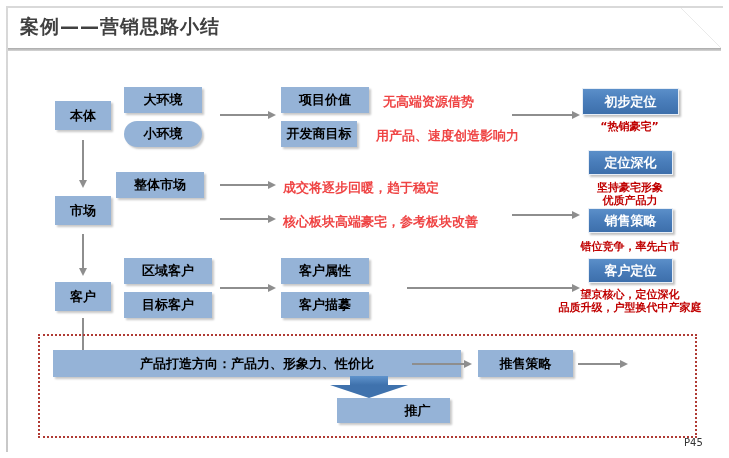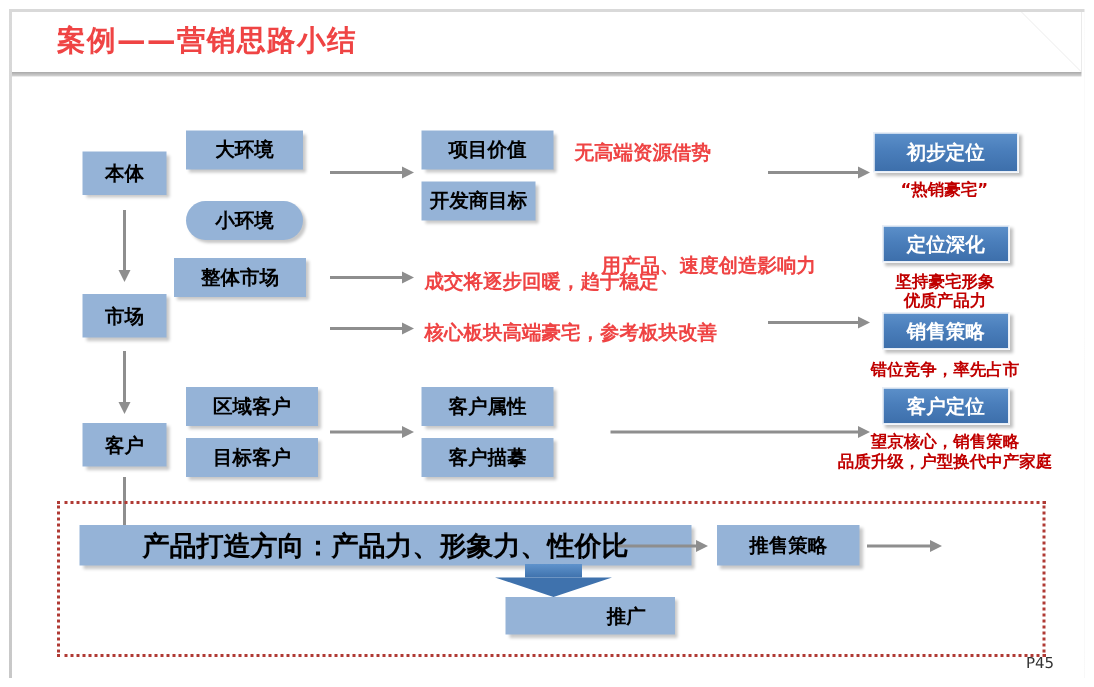--- a/index.html
+++ b/index.html
@@ -9,22 +9,22 @@
   
   #slide{position:relative;width:729px;height:458px;background:#ffffff;}
 
   .frame-shadow{position:absolute;left:6px;top:6px;width:717px;height:446px;
        background:linear-gradient(180deg,#d9d9d9,#c8c8c8);}
   .frame-inner{position:absolute;left:8px;top:8px;width:713px;height:442px;
        background:#ffffff;border:1px solid #ffffff;}
 
   
   .title-band{position:absolute;left:8px;top:8px;width:713px;height:40px;background:#ffffff;}
-  .title-text{position:absolute;left:38px;top:14px;font-size:19px;font-weight:bold;
-       color:#ef4444;letter-spacing:1px;white-space:nowrap;}
+  .title-text{position:absolute;left:20px;top:14px;font-size:19px;font-weight:bold;
+       color:#404040;letter-spacing:1px;white-space:nowrap;}
   .title-rule{position:absolute;left:8px;top:48px;width:713px;height:3px;
        background:linear-gradient(180deg,#a9a9a9,#d6d6d6);}
   .curl-fold{position:absolute;right:8px;top:8px;width:0;height:0;
        border-left:40px solid transparent;
        border-top:40px solid #9a9a9a;
        opacity:.85;}
   .curl-white{position:absolute;right:8px;top:8px;width:0;height:0;
        border-right:40px solid #ffffff;border-bottom:40px solid transparent;}
 
   
@@ -102,21 +102,21 @@
     <span>客户</span>
   </div>
   <div class="varrow" style="left:78px;top:318px;height:40px;">
       <div class="shaft"></div>
       <div class="head"></div>
     </div>
 
   <div class="lbox" style="left:124px;top:87px;width:78px;height:26px;">
     <span>大环境</span>
   </div>
-  <div class="lbox" style="left:124px;top:134px;width:78px;height:26px;border-radius:13px;">
+  <div class="lbox" style="left:124px;top:121px;width:78px;height:26px;border-radius:13px;">
     <span>小环境</span>
   </div>
 
   <div class="lbox" style="left:116px;top:172px;width:88px;height:26px;">
     <span>整体市场</span>
   </div>
 
   <div class="lbox" style="left:124px;top:292px;width:88px;height:26px;">
     <span>目标客户</span>
   </div>
@@ -142,21 +142,21 @@
     </div>
 
   <div class="lbox" style="left:281px;top:87px;width:88px;height:26px;">
     <span>项目价值</span>
   </div>
   <div class="lbox" style="left:281px;top:121px;width:76px;height:26px;">
     <span>开发商目标</span>
   </div>
 
   <div class="plain" style="left:383px;top:93px;">无高端资源借势</div>
-  <div class="plain" style="left:401px;top:127px;margin-top:41px;">用产品、速度创造影响力</div>
+  <div class="plain" style="left:376px;top:127px;">用产品、速度创造影响力</div>
 
   <div class="plain" style="left:283px;top:179px;">成交将逐步回暖，趋于稳定</div>
   <div class="plain" style="left:283px;top:213px;">核心板块高端豪宅，参考板块改善</div>
 
   <div class="lbox" style="left:281px;top:258px;width:88px;height:26px;">
     <span>客户属性</span>
   </div>
   <div class="lbox" style="left:281px;top:292px;width:88px;height:26px;">
     <span>客户描摹</span>
   </div>
@@ -189,27 +189,27 @@
 
   <div class="dbox" style="left:588px;top:208px;width:83px;height:23px;">
     <span>销售策略</span>
   </div>
   <div class="redtext" style="left:565px;top:240px;width:130px;">错位竞争，率先占市</div>
 
   <div class="dbox" style="left:588px;top:258px;width:83px;height:23px;">
     <span>客户定位</span>
   </div>
   <div class="redtext" style="left:549px;top:288px;width:162px;">
-    <div>望京核心，销售策略</div>
+    <div>望京核心，定位深化</div>
     <div>品质升级，户型换代中产家庭</div>
   </div>
 
   <div class="dotted" style="left:38px;top:334px;width:655px;height:100px;"></div>
 
-  <div class="lbox" style="left:53px;top:350px;width:408px;height:27px;font-size:18px;">
+  <div class="lbox" style="left:53px;top:350px;width:408px;height:27px;font-size:13px;">
     <span>产品打造方向：产品力、形象力、性价比</span>
   </div>
 
   <div class="blockarrow" style="left:330px;top:376px;width:78px;height:24px;">
     <div class="stem"></div>
       <div class="wing"></div>
   </div>
 
   <div class="lbox" style="left:337px;top:398px;width:65px;height:25px;padding-left:48px;">
     <span>推广</span>

